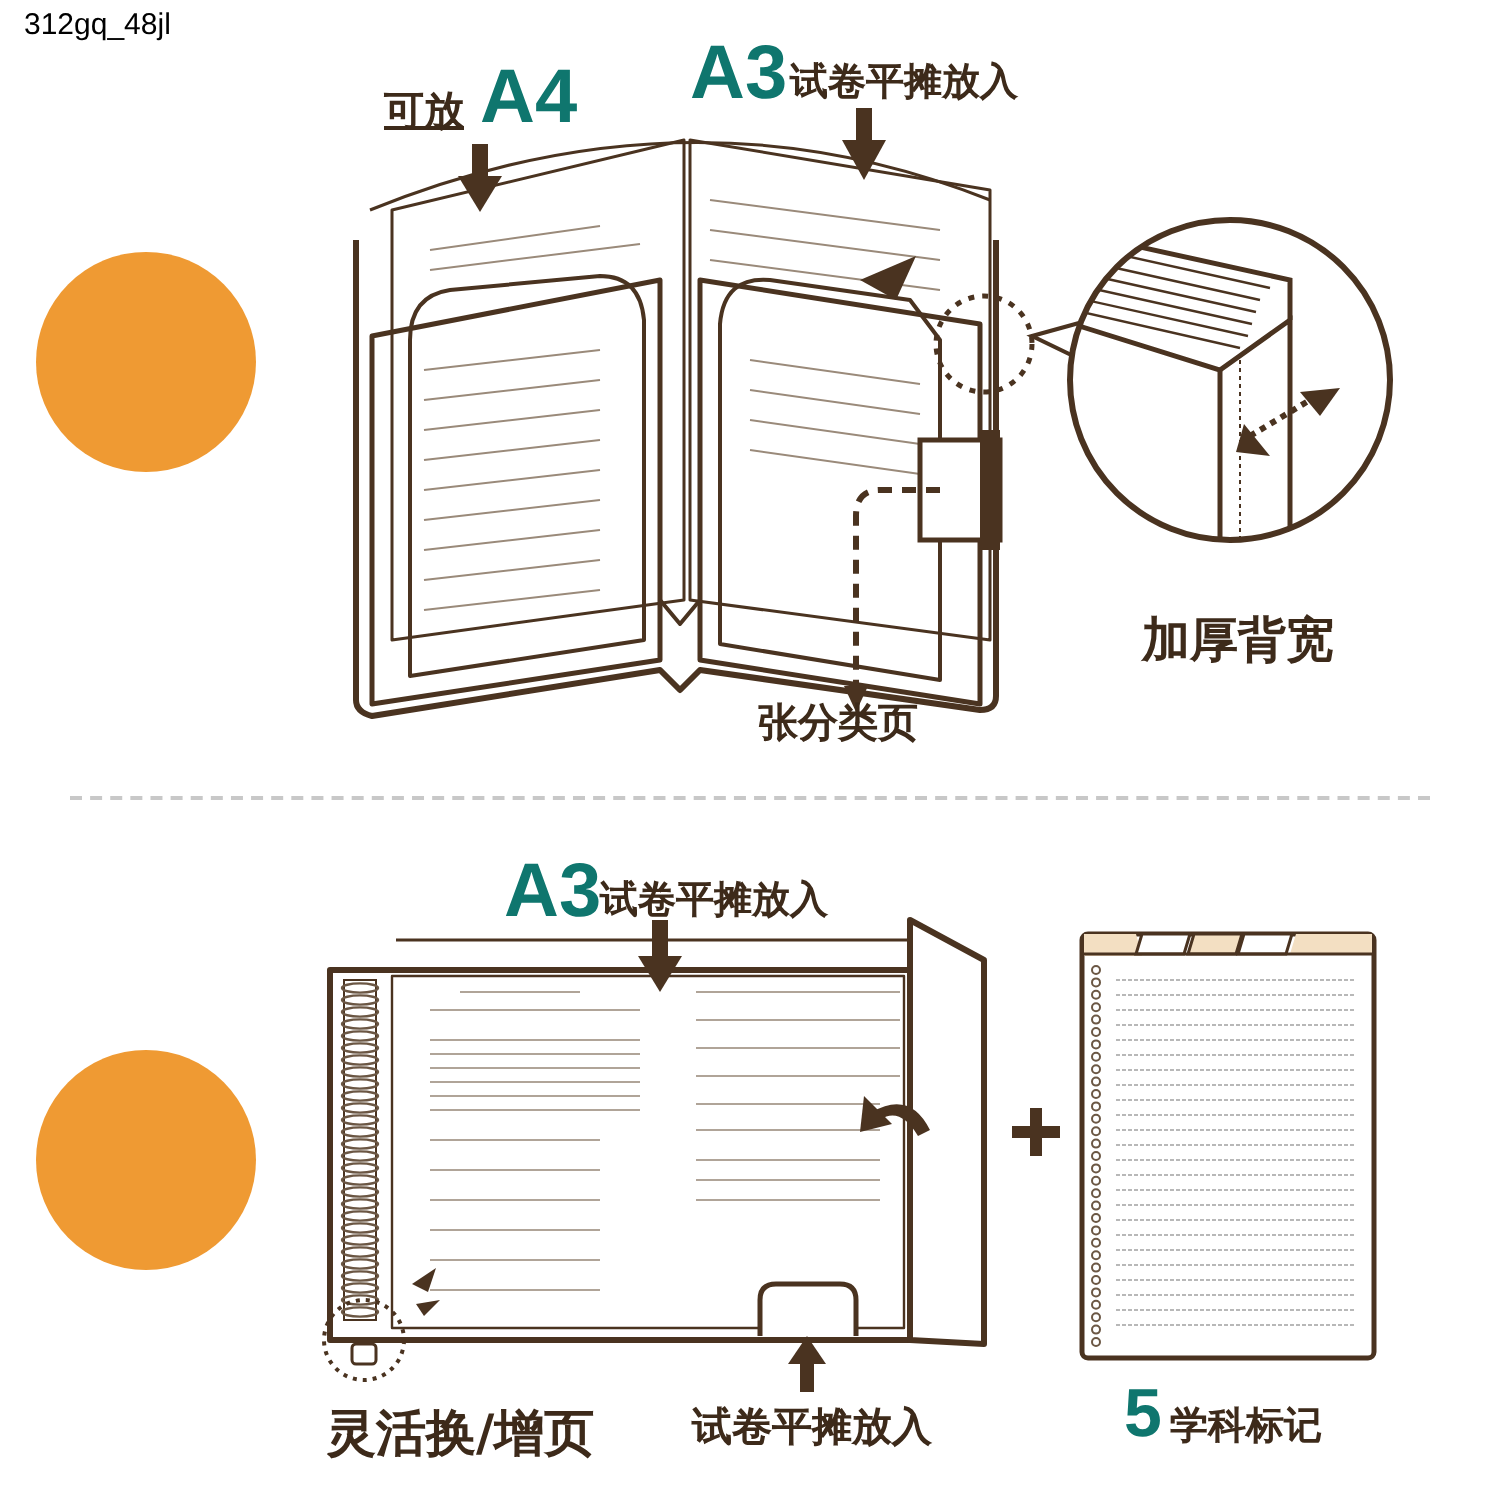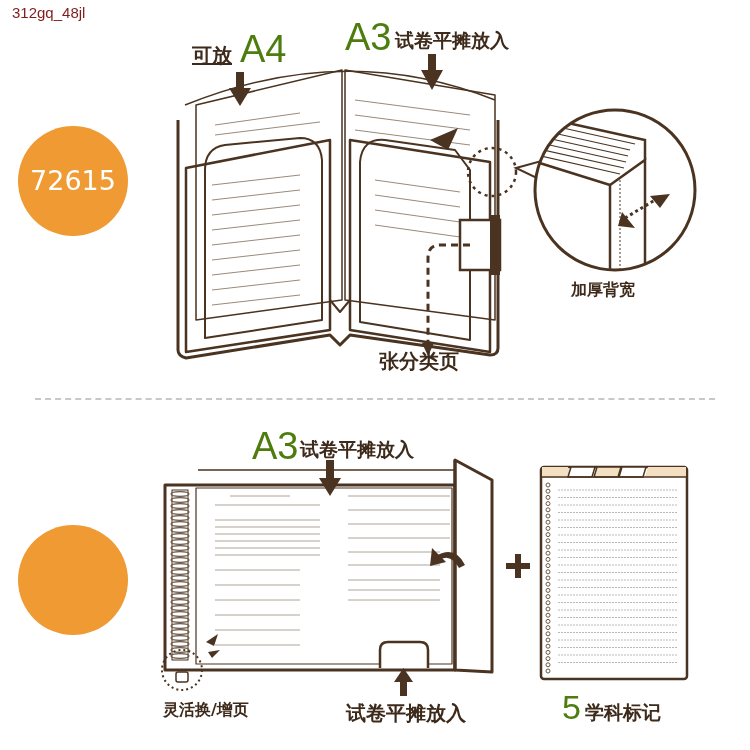--- a/index.html
+++ b/index.html
@@ -1,34 +1,33 @@
 <!DOCTYPE html>
 <html><head>
 <meta charset="utf-8">
 <style>
   html, body { margin:0; padding:0; background:#ffffff; }
   body { width:750px; height:750px; position:relative; overflow:hidden;
          font-family:"DejaVu Sans", sans-serif; color:#4a3320; }
   .abs { position:absolute; }
-  .watermark { left:12px; top:4px; font-size:15px; color:#7f1d1d; font-family:"Liberation Sans", sans-serif; }
+  .watermark { left:12px; top:4px; font-size:15px; color:#000000; font-family:"Liberation Sans", sans-serif; }
   .badge { width:110px; height:110px; border-radius:50%; background:#ef9a33; color:#fff;
            display:flex; flex-direction:column; align-items:center; justify-content:center;
            font-size:27px; line-height:32px; font-family:"DejaVu Sans", sans-serif; }
   .label { font-weight:bold; color:#3d2a1a; white-space:nowrap; }
-  .big { font-family:"Liberation Sans", sans-serif; font-weight:400; color:#4d7c0f; }
+  .big { font-family:"Liberation Sans", sans-serif; font-weight:700; color:#0f766e; }
   .divider { left:35px; right:35px; top:398px; border-top:2px dashed #c8c8c8; }
   svg { position:absolute; overflow:visible; }
 </style>
 </head>
 <body>
 
 <div class="abs watermark">312gq_48jl</div>
 
 <div class="abs badge" style="left:18px; top:126px;">
-  <span>72615</span>
 </div>
 
 <div class="abs label" style="left:192px; top:42px; font-size:20px;text-decoration:underline;">可放</div>
 <div class="abs big" style="left:240px; top:28px; font-size:38px;">A4</div>
 
 <div class="abs big" style="left:345px; top:16px; font-size:38px;">A3</div>
 <div class="abs label" style="left:395px; top:28px; font-size:19px;">试卷平摊放入</div>
 
 <svg width="750" height="400" style="left:0;top:0;">
   <g fill="none" stroke="#4a3320" stroke-width="3" stroke-linejoin="round">
@@ -107,21 +106,21 @@
       <line x1="620" y1="180" x2="620" y2="270" stroke-dasharray="2 2" stroke-width="1"></line>
     </g>
     <g>
       <path d="M625 218 L655 200" stroke="#4a3320" stroke-width="3" stroke-dasharray="3 3"></path>
       <path d="M622 212 L635 228 L618 226 Z" fill="#4a3320"></path>
       <path d="M650 196 L670 194 L660 208 Z" fill="#4a3320"></path>
     </g>
   </g>
 </svg>
 
-<div class="abs label" style="left:571px; top:280px; font-size:16px;">加厚背宽</div>
+<div class="abs label" style="left:571px; top:304px; font-size:24px;">加厚背宽</div>
 <div class="abs label" style="left:379px; top:348px; font-size:20px;">张分类页</div>
 
 <div class="abs divider"></div>
 
 <div class="abs badge" style="left:18px; top:525px;">
 </div>
 
 <div class="abs big" style="left:252px; top:425px; font-size:38px;">A3</div>
 <div class="abs label" style="left:300px; top:437px; font-size:19px;">试卷平摊放入</div>
 
@@ -281,16 +280,16 @@
         <circle cx="548" cy="640.0000000000009" r="2"></circle>
         <circle cx="548" cy="646.200000000001" r="2"></circle>
         <circle cx="548" cy="652.400000000001" r="2"></circle>
         <circle cx="548" cy="658.600000000001" r="2"></circle>
         <circle cx="548" cy="664.8000000000011" r="2"></circle>
         <circle cx="548" cy="671.0000000000011" r="2"></circle>
       </g>
   </g>
 </svg>
 
-<div class="abs label" style="left:163px; top:700px; font-size:16px;">灵活换/增页</div>
+<div class="abs label" style="left:163px; top:700px; font-size:25px;">灵活换/增页</div>
 <div class="abs label" style="left:346px; top:700px; font-size:20px;">试卷平摊放入</div>
 <div class="abs big" style="left:562px; top:688px; font-size:34px;">5</div>
 <div class="abs label" style="left:585px; top:700px; font-size:19px;">学科标记</div>
 
 </body></html>

